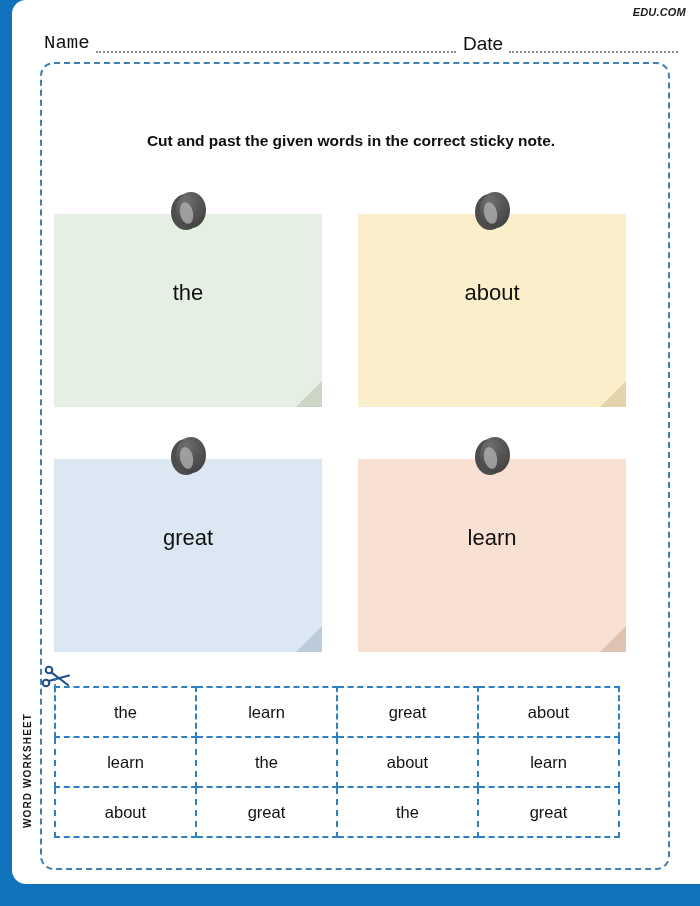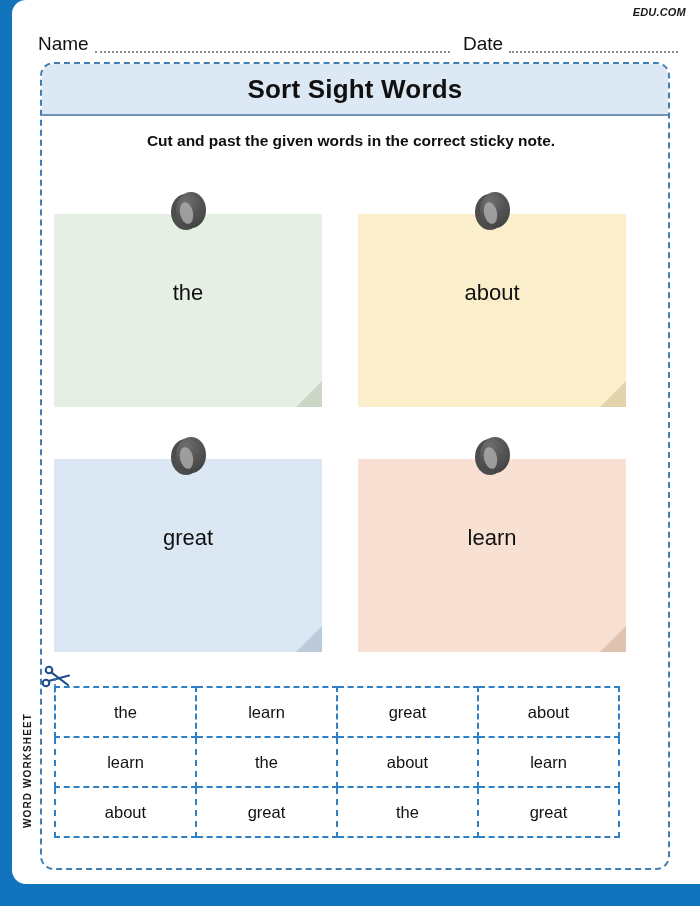--- a/index.html
+++ b/index.html
@@ -54,21 +54,21 @@
     top: 27px;
     width: 640px;
     height: 26px;
   }
   .field {
     position: absolute;
     bottom: 0;
     display: flex;
     align-items: flex-end;
   }
-  .field-name { left: 0;  width: 412px; }
+  .field-name { left: 6px;  width: 412px; font-family: Liberation Mono, monospace; }
   .field-date { left: 425px; width: 215px; justify-content: space-between; }
   .field-label {
     font-size: 19px;
     color: #111;
     line-height: 1;
     padding-right: 6px;
     white-space: nowrap;
   }
   .field-line {
     flex: 1;
@@ -251,23 +251,20 @@
         <div class="field-line"></div>
       </div>
       <div class="field field-date">
         <div class="field-label">Date</div>
         <div class="field-line"></div>
       </div>
     </div>
 
     <div class="contentbox">
 
-      <div class="title-banner">
-        <div class="title-text">Sort Sight Words</div>
-      </div>
 
       <div class="instruction">Cut and past the given words in the correct sticky note.</div>
 
       <div class="notes">
 
         <div class="note-slot slot-0">
           <div class="note" id="note0" style="background: rgb(230, 239, 227);">
             <div class="note-word">the</div>
             <div class="fold" id="fold0" style="border-color: transparent transparent rgb(201, 215, 196);"></div>
           </div>

